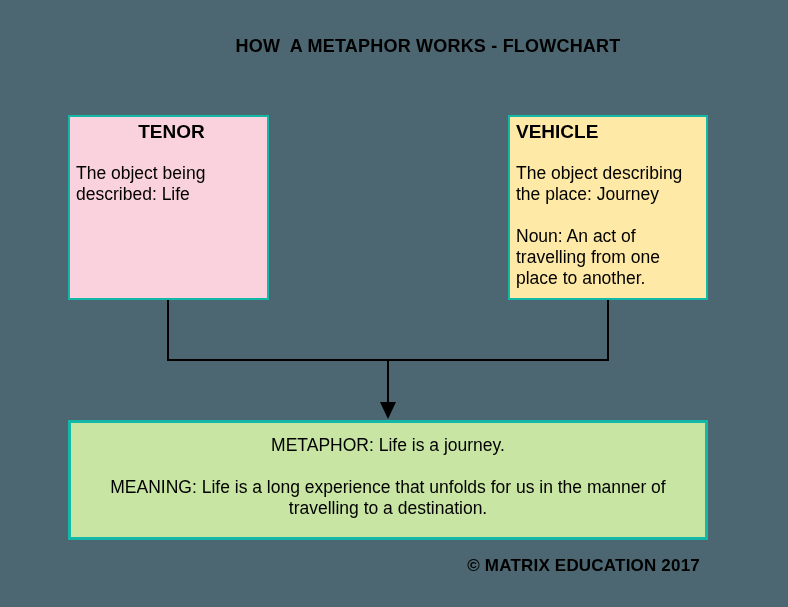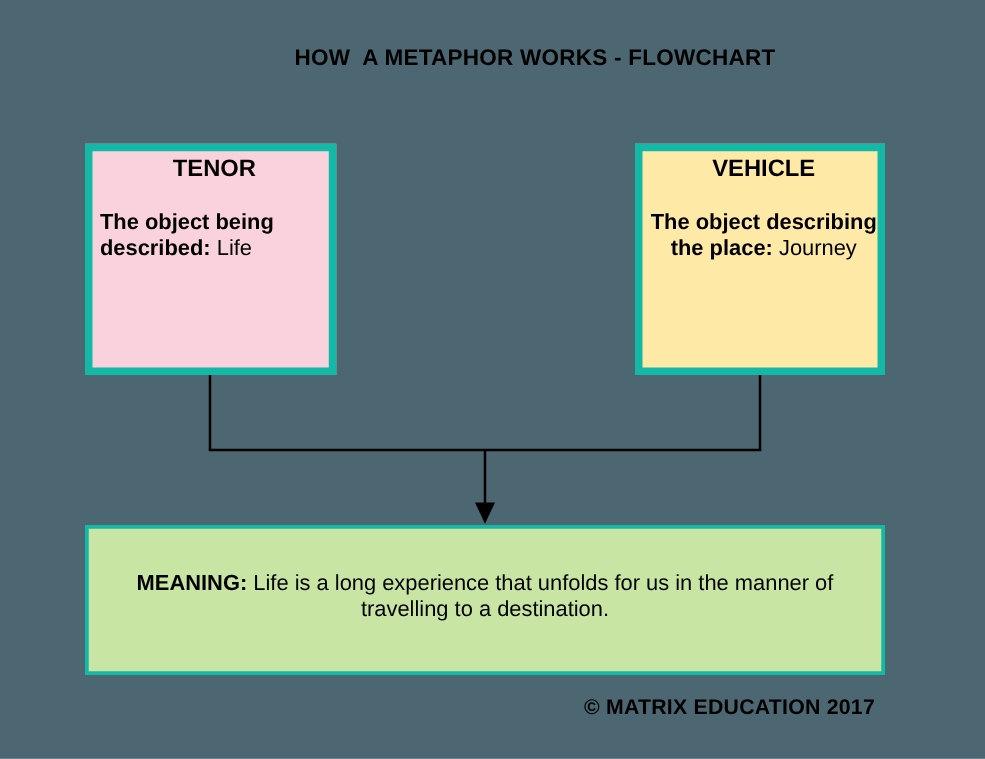--- a/index.html
+++ b/index.html
@@ -20,53 +20,52 @@
     text-align: center;
     font-size: 18px;
     font-weight: bold;
     white-space: pre;
     letter-spacing: 0.2px;
     padding-left: 34px;
   }
   .box {
     position: absolute;
     box-sizing: border-box;
-    border: 6px solid #14b8a6;
+    border: 2px solid #14b8a6;
     font-size: 17.5px;
     line-height: 21px;
   }
   .box-tenor {
     left: 68px; top: 115px;
     width: 201px; height: 185px;
     background-color: #f9d2de;
     padding: 4px 0 4px 6px;
   }
   .box-vehicle {
     left: 508px; top: 115px;
     width: 200px; height: 185px;
     background-color: #ffe9a6;
     padding: 4px 0 4px 6px;
-    text-align: center;
   }
   .box-result {
     left: 68px; top: 420px;
     width: 640px; height: 120px;
     background-color: #c9e5a4;
     border-width: 3px;
     padding: 12px 20px 0 20px;
     text-align: center;
   }
   .box-heading {
     font-size: 19px;
     font-weight: bold;
     line-height: 21px;
   }
   .heading-center { text-align: center; }
   .para { margin: 21px 0 0 0; }
-  .b { font-weight: bold; }
+  .b { font-weight: normal; }
   .connectors {
     position: absolute;
     left: 0; top: 0;
     width: 788px; height: 607px;
     pointer-events: none;
   }
   .copyright {
     position: absolute;
     top: 556px;
     right: 88px;
@@ -83,29 +82,31 @@
   <div class="title">HOW  A METAPHOR WORKS - FLOWCHART</div>
 
   <div class="box box-tenor" style="background-color: rgb(249, 210, 222);">
     <div class="box-heading heading-center">TENOR</div>
     <p class="para"><span class="b">The object being described:</span> <span>Life</span></p>
   </div>
 
   <div class="box box-vehicle" style="background-color: rgb(255, 233, 166);">
     <div class="box-heading">VEHICLE</div>
     <p class="para"><span class="b">The object describing the place:</span> <span>Journey</span></p>
+    <p class="para"><span class="b">Noun:</span> <span>An act of travelling from one place to another.</span></p>
   </div>
 
   <svg class="connectors" viewBox="0 0 788 607" xmlns="http://www.w3.org/2000/svg">
     <line x1="168" y1="300" x2="168" y2="360" stroke="#000000" stroke-width="2"></line>
     <line x1="608" y1="300" x2="608" y2="360" stroke="#000000" stroke-width="2"></line>
     <line x1="167" y1="360" x2="609" y2="360" stroke="#000000" stroke-width="2"></line>
     <line x1="388" y1="360" x2="388" y2="405" stroke="#000000" stroke-width="2"></line>
     <polygon points="380,402 396,402 388,419" fill="#000000"></polygon>
   </svg>
 
   <div class="box box-result" style="background-color: rgb(201, 229, 164);">
+    <p class="para" style="margin-top:0;"><span class="b">METAPHOR:</span> <span>Life is a journey.</span></p>
     <p class="para"><span class="b">MEANING:</span> <span>Life is a long experience that unfolds for us in the manner of travelling to a destination.</span></p>
   </div>
 
   <div class="copyright">© MATRIX EDUCATION 2017</div>
 
 </div>
 
 </body></html>

